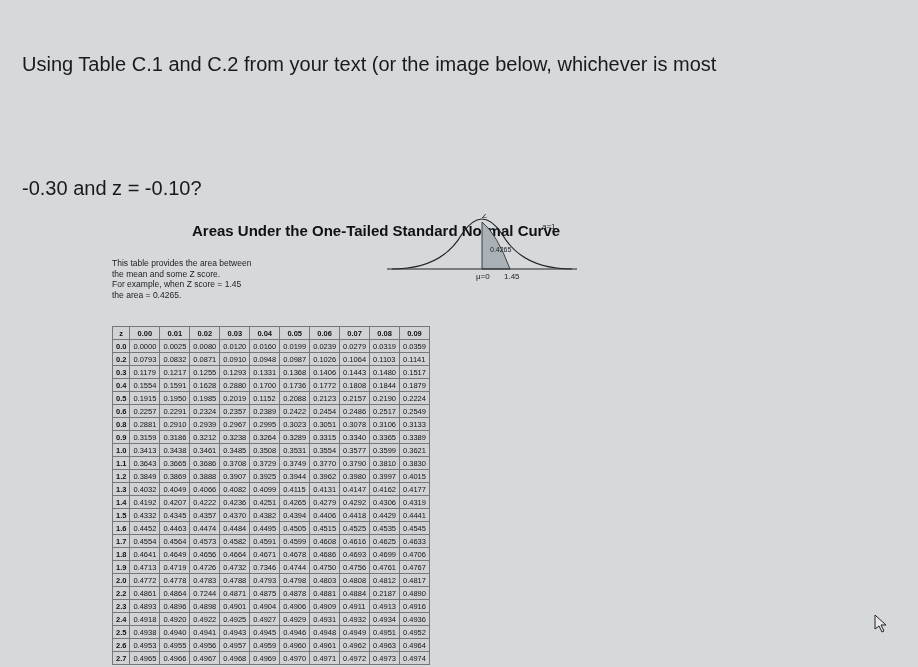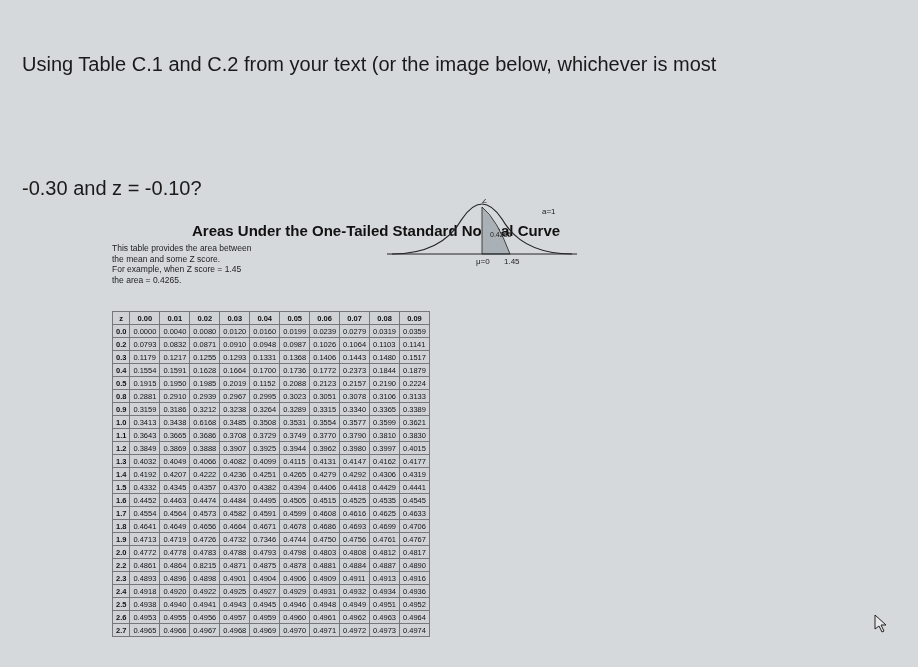--- a/index.html
+++ b/index.html
@@ -30,21 +30,21 @@
     font-size: 15px;
     font-weight: bold;
     margin-left: 170px;
     margin-top: 18px;
     color: #111;
   }
   .caption {
     font-size: 8.5px;
     line-height: 1.25;
     margin-left: 90px;
-    margin-top: 4px;
+    margin-top: 19px;
     color: #222;
   }
   .curve-block {
     position: relative;
     height: 60px;
   }
   .curve-svg {
     position: absolute;
     left: 360px;
     top: -44px;
@@ -120,21 +120,21 @@
             <th>0.04</th>
             <th>0.05</th>
             <th>0.06</th>
             <th>0.07</th>
             <th>0.08</th>
             <th>0.09</th>
           </tr>
           <tr>
             <td class="row-h">0.0</td>
             <td>0.0000</td>
-            <td>0.0040</td>
+            <td>0.0025</td>
             <td>0.0080</td>
             <td>0.0120</td>
             <td>0.0160</td>
             <td>0.0199</td>
             <td>0.0239</td>
             <td>0.0279</td>
             <td>0.0319</td>
             <td>0.0359</td>
           </tr>
           <tr>
@@ -161,42 +161,55 @@
             <td>0.1406</td>
             <td>0.1443</td>
             <td>0.1480</td>
             <td>0.1517</td>
           </tr>
           <tr>
             <td class="row-h">0.4</td>
             <td>0.1554</td>
             <td>0.1591</td>
             <td>0.1628</td>
-            <td>0.1664</td>
+            <td>0.2880</td>
             <td>0.1700</td>
             <td>0.1736</td>
             <td>0.1772</td>
-            <td>0.2373</td>
+            <td>0.1808</td>
             <td>0.1844</td>
             <td>0.1879</td>
           </tr>
           <tr>
             <td class="row-h">0.5</td>
             <td>0.1915</td>
             <td>0.1950</td>
             <td>0.1985</td>
             <td>0.2019</td>
             <td>0.1152</td>
             <td>0.2088</td>
             <td>0.2123</td>
             <td>0.2157</td>
             <td>0.2190</td>
             <td>0.2224</td>
           </tr>
           <tr>
+            <td class="row-h">0.6</td>
+            <td>0.2257</td>
+            <td>0.2291</td>
+            <td>0.2324</td>
+            <td>0.2357</td>
+            <td>0.2389</td>
+            <td>0.2422</td>
+            <td>0.2454</td>
+            <td>0.2486</td>
+            <td>0.2517</td>
+            <td>0.2549</td>
+          </tr>
+          <tr>
             <td class="row-h">0.8</td>
             <td>0.2881</td>
             <td>0.2910</td>
             <td>0.2939</td>
             <td>0.2967</td>
             <td>0.2995</td>
             <td>0.3023</td>
             <td>0.3051</td>
             <td>0.3078</td>
             <td>0.3106</td>
@@ -212,21 +225,21 @@
             <td>0.3289</td>
             <td>0.3315</td>
             <td>0.3340</td>
             <td>0.3365</td>
             <td>0.3389</td>
           </tr>
           <tr>
             <td class="row-h">1.0</td>
             <td>0.3413</td>
             <td>0.3438</td>
-            <td>0.6168</td>
+            <td>0.3461</td>
             <td>0.3485</td>
             <td>0.3508</td>
             <td>0.3531</td>
             <td>0.3554</td>
             <td>0.3577</td>
             <td>0.3599</td>
             <td>0.3621</td>
           </tr>
           <tr>
             <td class="row-h">1.1</td>
@@ -355,27 +368,27 @@
             <td>0.4798</td>
             <td>0.4803</td>
             <td>0.4808</td>
             <td>0.4812</td>
             <td>0.4817</td>
           </tr>
           <tr>
             <td class="row-h">2.2</td>
             <td>0.4861</td>
             <td>0.4864</td>
-            <td>0.8215</td>
+            <td>0.7244</td>
             <td>0.4871</td>
             <td>0.4875</td>
             <td>0.4878</td>
             <td>0.4881</td>
             <td>0.4884</td>
-            <td>0.4887</td>
+            <td>0.2187</td>
             <td>0.4890</td>
           </tr>
           <tr>
             <td class="row-h">2.3</td>
             <td>0.4893</td>
             <td>0.4896</td>
             <td>0.4898</td>
             <td>0.4901</td>
             <td>0.4904</td>
             <td>0.4906</td>

